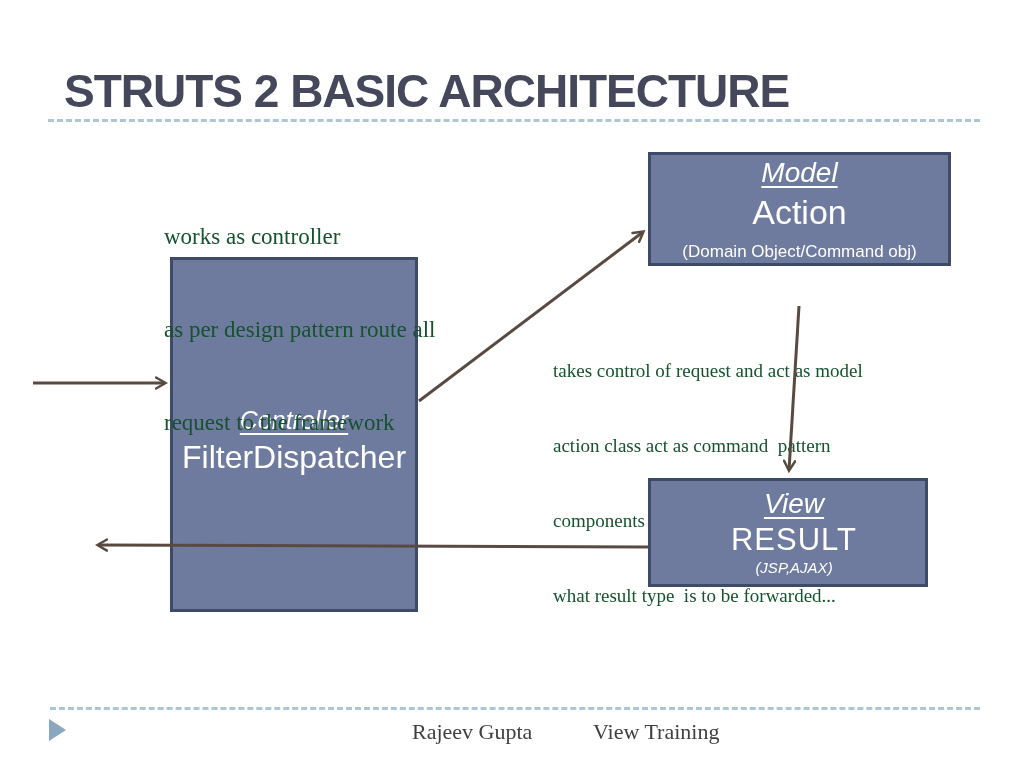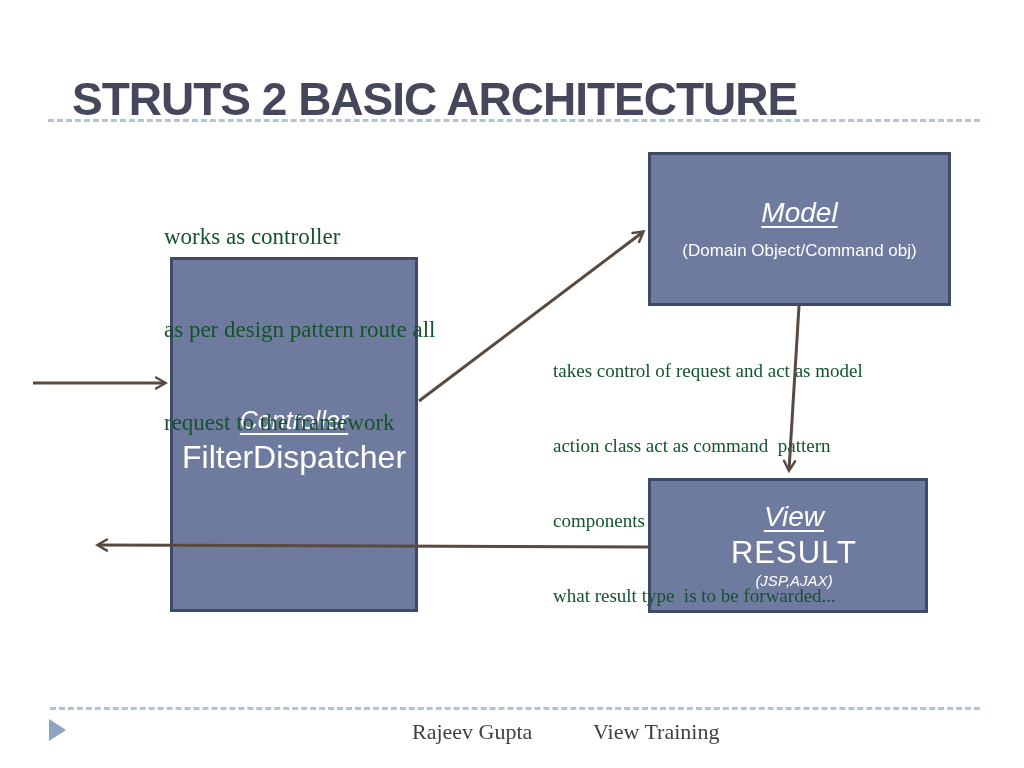--- a/index.html
+++ b/index.html
@@ -4,21 +4,21 @@
 <style>
   html,body{margin:0;padding:0;}
   body{
     width:1024px;height:768px;background:#ffffff;position:relative;
     font-family:"Liberation Sans",sans-serif;overflow:hidden;
   }
   .abs{position:absolute;}
 
   
   .slide-title{
-    left:60px;top:64px;margin:12px;
+    left:60px;top:64px;margin:4px;
     font-family:"Liberation Sans",sans-serif;
     font-size:46px;font-weight:700;letter-spacing:-1px;line-height:1.0;
     color:#45475a;white-space:nowrap;
   }
 
   
   .dash-rule{height:0;border-top:3px dashed #adc6d6;}
   .dash-top{left:48px;top:119px;width:932px;}
   .dash-bottom{left:50px;top:707px;width:930px;}
 
@@ -30,22 +30,22 @@
   .note-1{left:164px;top:159px;font-size:23px;line-height:31px;}
   .note-2{left:553px;top:308px;font-size:19px;line-height:25px;}
 
   
   .dbox{
     background:#6f7b9e;border:3px solid #3d4a68;box-sizing:border-box;
     display:flex;flex-direction:column;align-items:center;justify-content:center;
     color:#ffffff;text-align:center;z-index:1;
   }
   .box-controller{left:170px;top:257px;width:248px;height:355px;padding-top:11px;}
-  .box-model{left:648px;top:152px;width:303px;height:154px;}
-  .box-view{left:648px;top:478px;width:280px;height:135px;padding-left:12px;}
+  .box-model{left:648px;top:152px;width:303px;height:114px;}
+  .box-view{left:648px;top:478px;width:280px;height:109px;padding-left:12px;}
 
   .box-role{
     font-style:italic;text-decoration:underline;
     text-underline-offset:4px;text-decoration-thickness:2px;
   }
   .box-controller .box-role{font-size:25px;line-height:32px;}
   .box-controller .box-name{font-size:32px;line-height:38px;margin-top:2px;}
   .box-model .box-role{font-size:28px;line-height:34px;}
   .box-model .box-name{font-size:34px;line-height:38px;margin-top:3px;}
   .box-model .box-detail{font-size:17px;line-height:22px;margin-top:10px;}
@@ -89,20 +89,21 @@
   <div>what result type  is to be forwarded...</div>
 </div>
 
 <div class="abs dbox box-controller">
   <span class="box-role">Controller</span>
   <span class="box-name">FilterDispatcher</span>
 </div>
 
 <div class="abs dbox box-model">
   <span class="box-role">Model</span>
+  <span class="box-name">Action</span>
   <span class="box-detail">(Domain Object/Command obj)</span>
 </div>
 
 <div class="abs dbox box-view">
   <span class="box-role">View</span>
   <span class="box-name">RESULT</span>
   <span class="box-detail">(JSP,AJAX)</span>
 </div>
 
 <svg class="abs arrow-layer" width="1024" height="768" viewBox="0 0 1024 768">

